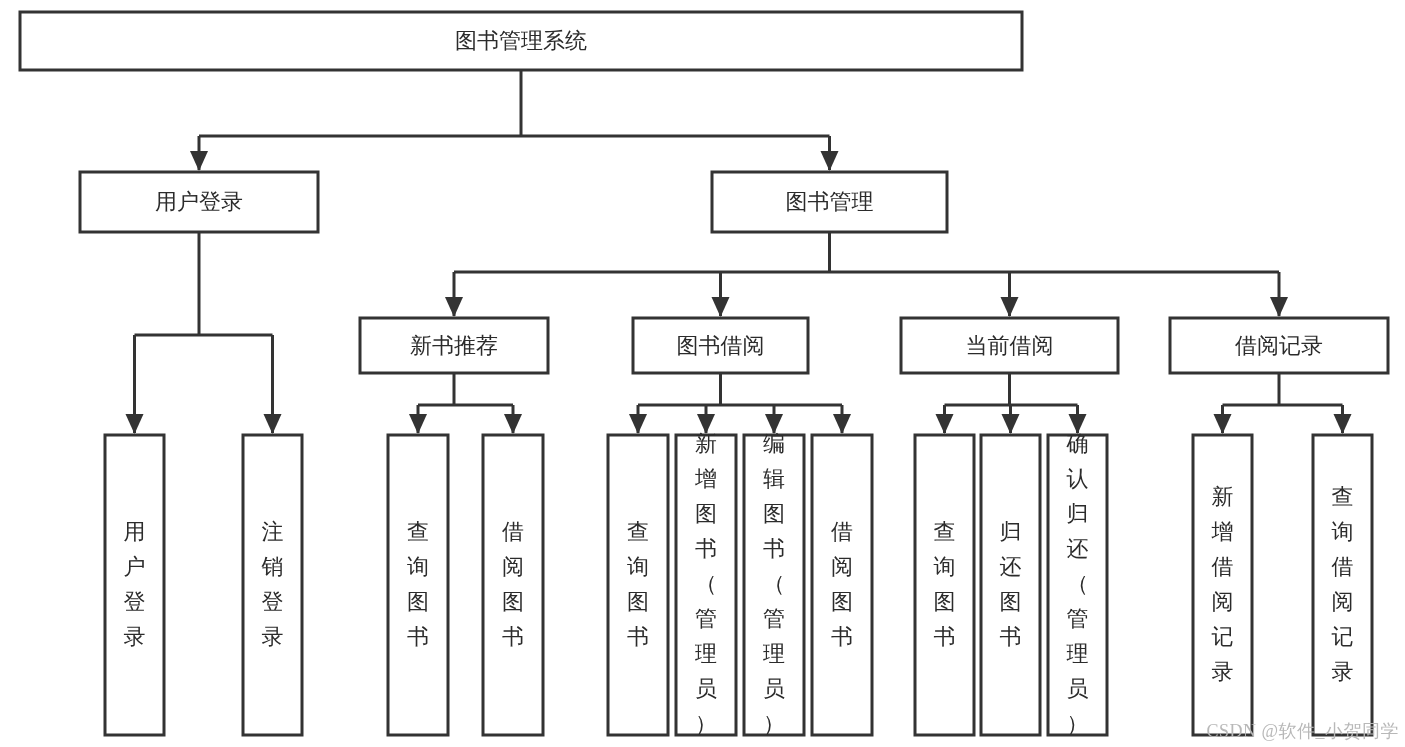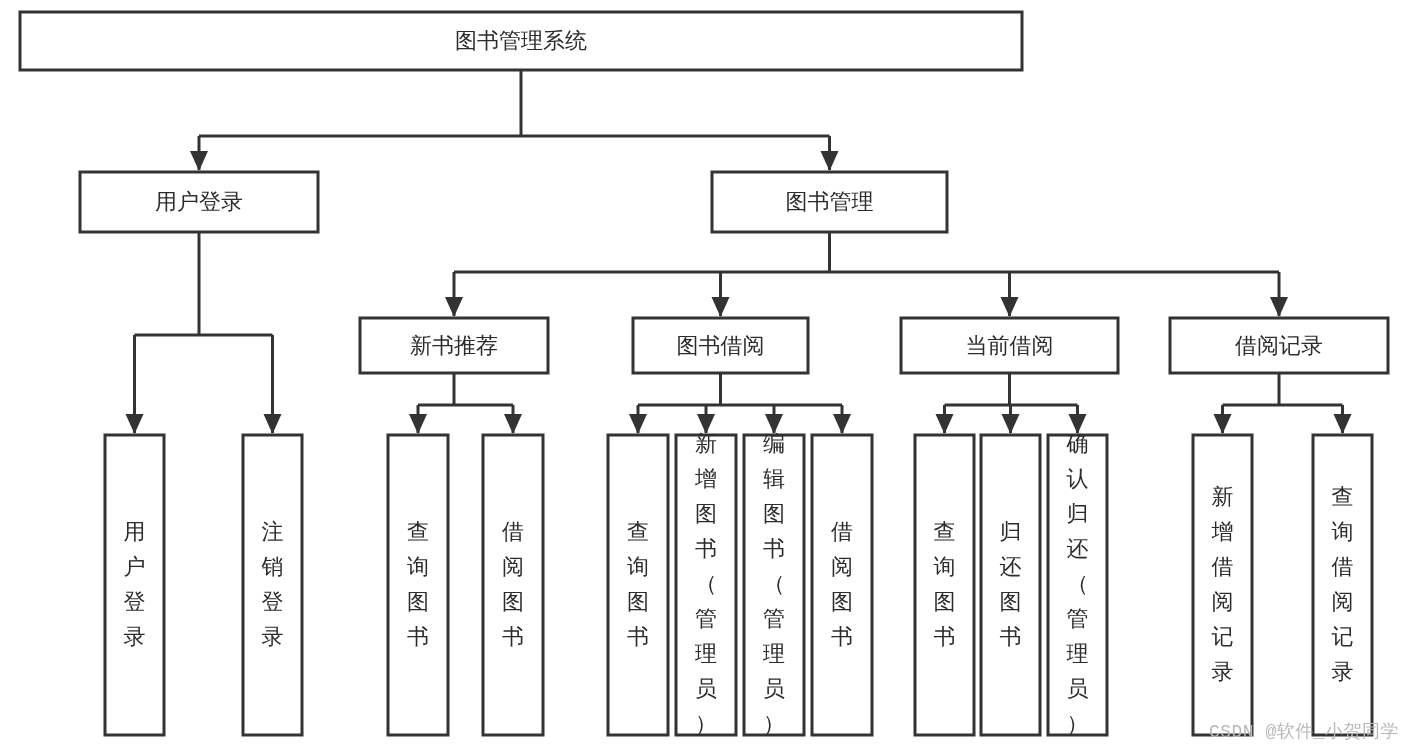--- a/index.html
+++ b/index.html
@@ -46,21 +46,21 @@
   .node-label-vertical {
     fill: #2b2b2b;
     font-family: "DejaVu Sans", "Liberation Sans", sans-serif;
     font-size: 22px;
     text-anchor: middle;
   }
   .watermark {
     position: absolute;
     right: 6px;
     bottom: 4px;
-    font-family: Liberation Mono, monospace;
+    font-family: Liberation Serif, serif;
     font-size: 18px;
     color: #b8b8b8;
     white-space: nowrap;
     letter-spacing: 0.5px;
   }
 </style>
 </head>
 <body>
 
 <div id="canvas">

